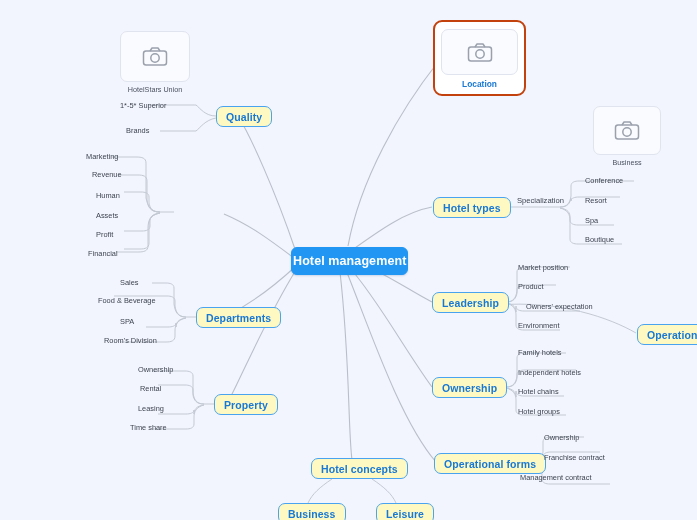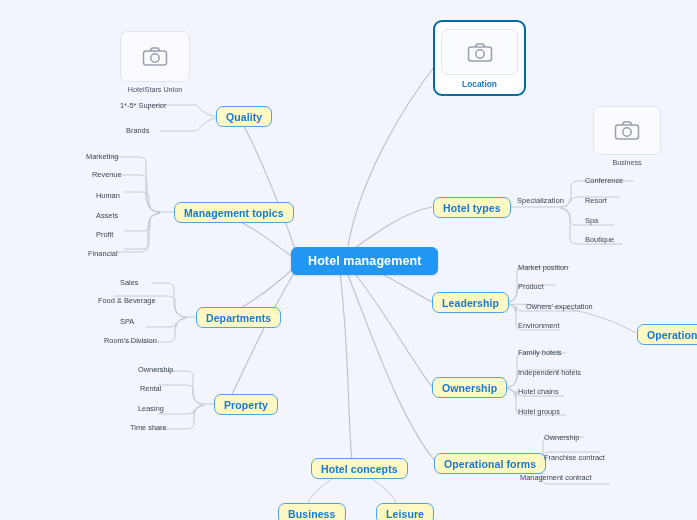--- a/index.html
+++ b/index.html
@@ -27,21 +27,21 @@
     padding:0 9px;
     height:21px;
   }
   .node.center{
     background:#2196f3;
     border-color:#2196f3;
     color:#ffffff;
     font-size:12.5px;
     height:28px;
     border-radius:6px;
-    padding:0 16px;
+    padding:0 1px;
     box-shadow:0 1px 2px rgba(20,70,140,.18);
   }
 
   .leaf{
     position:absolute;
     font-size:7.4px;
     color:#3d4450;
     white-space:nowrap;
     line-height:9px;
     padding-bottom:2px;
@@ -58,21 +58,21 @@
     box-sizing:border-box;
     border:1px solid #e0e4ee;
     border-radius:7px;
     background:#fafbfe;
     display:flex;align-items:center;justify-content:center;
   }
   .imgcap{
     font-size:7.2px;color:#4a5160;margin-top:3px;white-space:nowrap;
   }
   .imgcard.framed{
-    border:2px solid #0369a1;border-radius:9px;background:#ffffff;
+    border:2px solid #c2410c;border-radius:9px;background:#ffffff;
     padding:7px 7px 5px 7px;
   }
   .imgcard.framed .imgcap{color:#1878d4;font-weight:bold;font-size:8.4px;margin-top:4px;}
   .cam{display:block;}
 </style>
 </head>
 <body>
 
 <div id="canvas">
 
@@ -177,21 +177,20 @@
     </div>
     <div class="imgcap">Business</div>
   </div>
 
   <div class="node center" style="left:291px;top:247px;">Hotel management</div>
 
   <div class="node" style="left:216px;top:106px;">Quality</div>
   <div class="leaf left" style="left:120px;top:101px;width:76px;">1*-5* Superior</div>
   <div class="leaf left" style="left:126px;top:126px;width:70px;">Brands</div>
 
-  <div class="node" style="left:174px;top:202px;">Management topics</div>
   <div class="leaf left" style="left:86px;top:152px;width:50px;">Marketing</div>
   <div class="leaf left" style="left:92px;top:170px;width:50px;">Revenue</div>
   <div class="leaf left" style="left:96px;top:191px;width:48px;">Human</div>
   <div class="leaf left" style="left:96px;top:211px;width:48px;">Assets</div>
   <div class="leaf left" style="left:96px;top:230px;width:48px;">Profit</div>
   <div class="leaf left" style="left:88px;top:249px;width:52px;">Financial</div>
 
   <div class="node" style="left:196px;top:307px;">Departments</div>
   <div class="leaf left" style="left:120px;top:278px;width:46px;">Sales</div>
   <div class="leaf left" style="left:98px;top:296px;width:70px;">Food &amp; Beverage</div>

